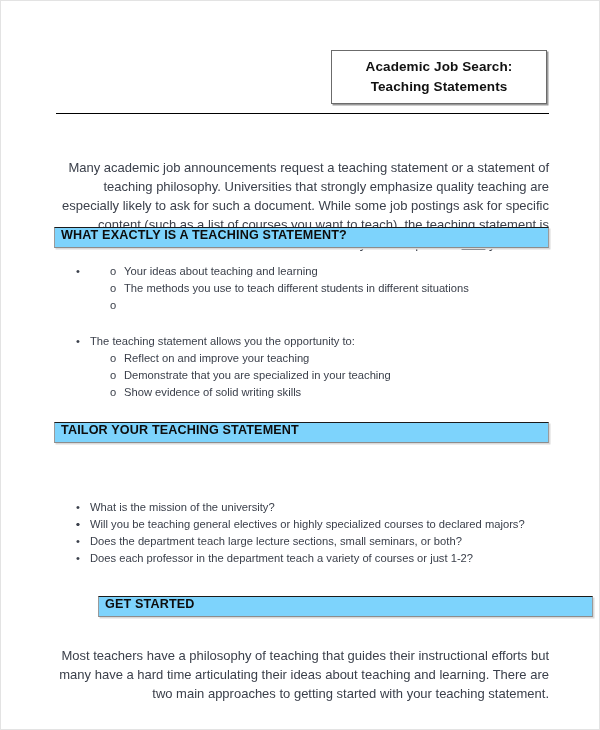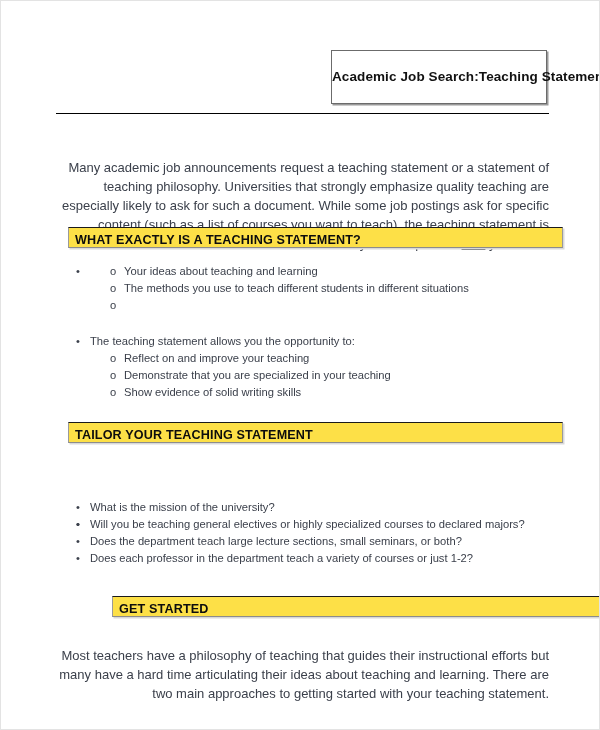--- a/index.html
+++ b/index.html
@@ -29,23 +29,23 @@
     position: absolute;
     left: 330px;
     top: 49px;
     width: 216px;
     height: 54px;
     box-sizing: border-box;
     border: 1px solid #6b6b6b;
     box-shadow: 1.5px 1.5px 0 #9a9a9a;
     background: #ffffff;
     display: flex;
-    flex-direction: row;
+    flex-direction: column;
     align-items: center;
-    justify-content: space-between;
+    justify-content: center;
   }
   .title-line {
     font-size: 13.5px;
     font-weight: bold;
     color: #111111;
     letter-spacing: 0.1px;
     line-height: 1.45;
     text-align: center;
     white-space: nowrap;
   }
@@ -72,32 +72,32 @@
     text-decoration: underline;
   }
 
   .intro { position: absolute; left: 56px; top: 142px; width: 492px; }
   .para-tailor { position: absolute; left: 56px; top: 455px; width: 492px; }
   .para-started { position: absolute; left: 56px; top: 630px; width: 492px; }
 
   
   .section-bar {
     position: absolute;
-    left: 67px;
+    left: 53px;
     width: 495px;
     box-sizing: border-box;
-    background: #fde047;
+    background: #7dd3fc;
     border-top: 1.8px solid #1a1a1a;
     border-bottom: 1.2px solid #8c8c8c;
     border-left: 1px solid #9a9a9a;
     border-right: 1px solid #9a9a9a;
     box-shadow: 1.5px 1.5px 0 #d9d9d9;
     height: 21px;
     display: flex;
-    align-items: flex-end;
+    align-items: flex-start;
   }
   .section-bar .section-label {
     font-size: 12.6px;
     font-weight: bold;
     color: #0d0d0d;
     letter-spacing: 0.15px;
     padding-left: 6px;
     white-space: nowrap;
   }
 

